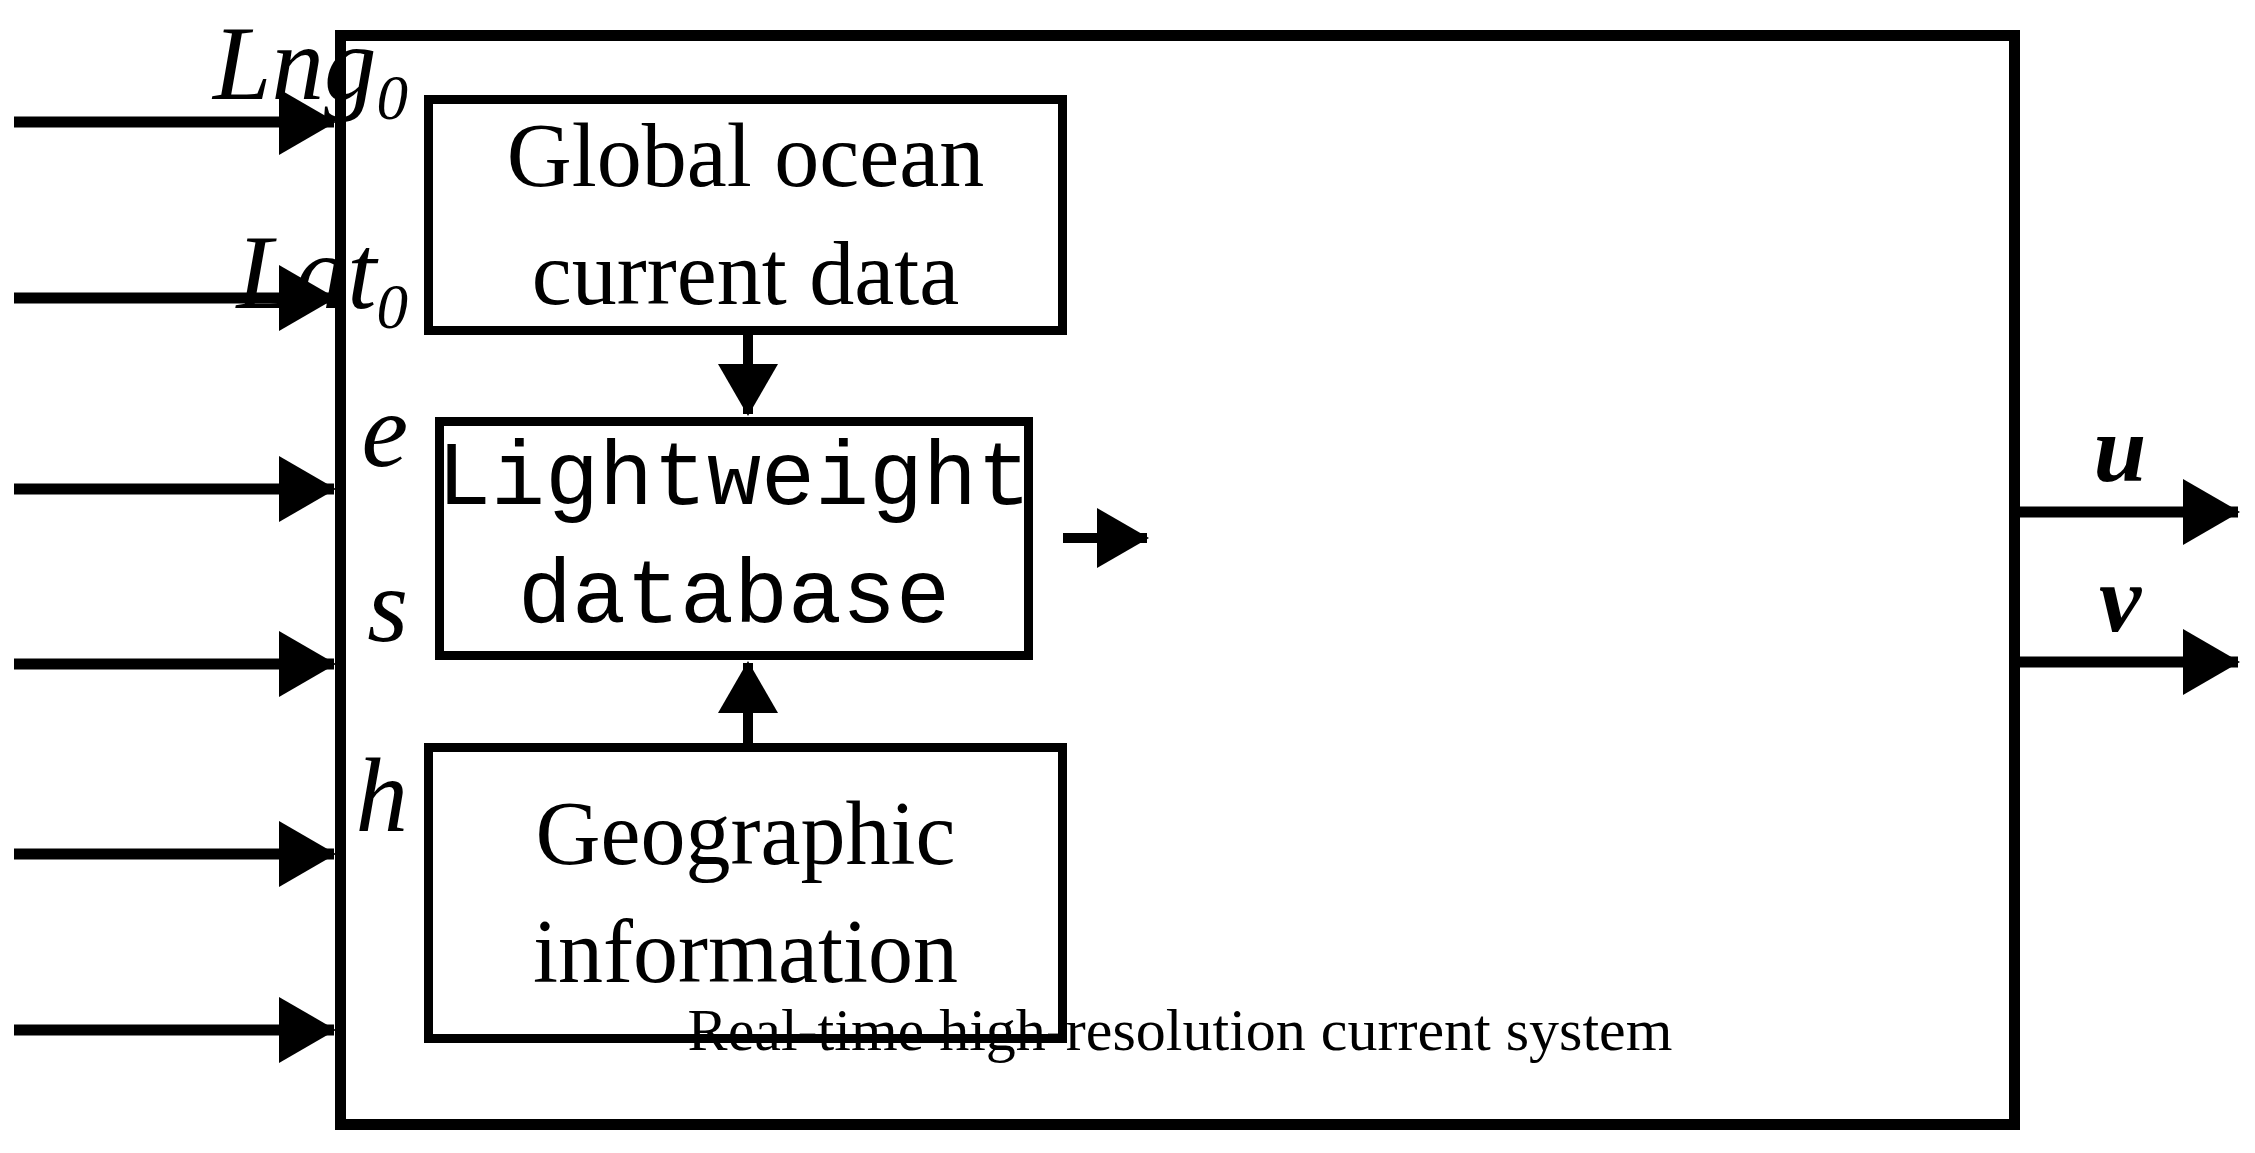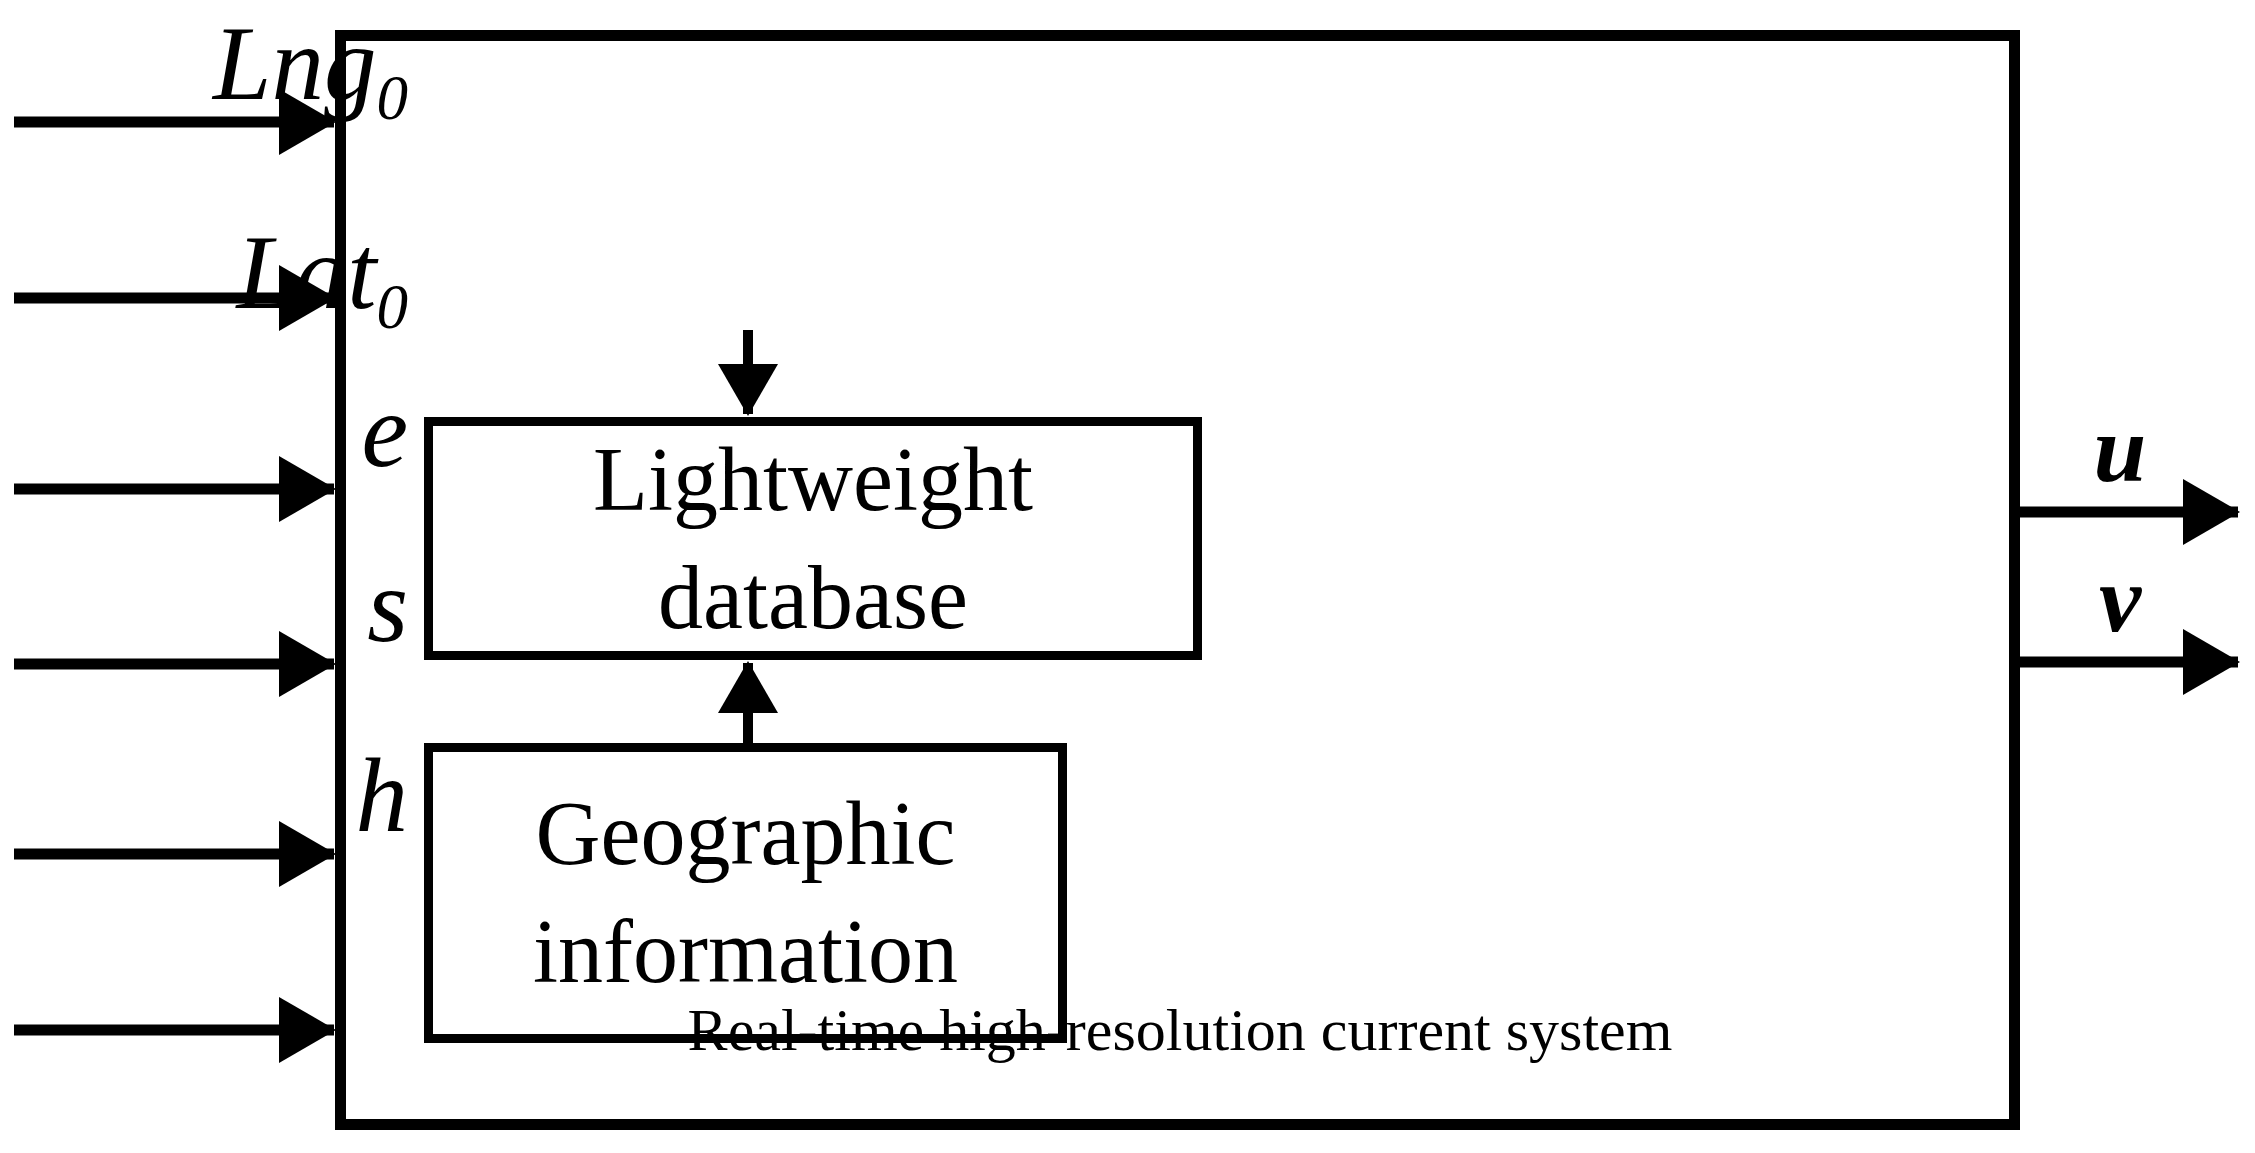--- a/index.html
+++ b/index.html
@@ -34,21 +34,21 @@
     align-items: center;
     justify-content: center;
     text-align: center;
   }
   .box .box-label {
     white-space: pre-line;
     font-size: 90px;
     line-height: 118px;
   }
   .box-global   { left: 424px;  top: 95px;  width: 643px; height: 240px; }
-  .box-database { left: 424px;  top: 417px; width: 778px; height: 243px; }
+  .box-database { left: 435px;  top: 417px; width: 598px; height: 243px; font-family: Liberation Mono, monospace; }
   .box-geo      { left: 424px;  top: 743px; width: 643px; height: 300px; }
   .box-model    { left: 1150px; top: 95px;  width: 789px; height: 889px; }
 
   .system-title {
     position: absolute;
     left: 340px; top: 1000px;
     width: 1680px;
     text-align: center;
     font-size: 60px;
     line-height: 1;
@@ -114,20 +114,24 @@
     <line class="shaft" x1="14" y1="1030" x2="334" y2="1030" marker-end="url(#head)"></line>
 
     <line class="shaft" x1="2014" y1="512" x2="2238" y2="512" marker-end="url(#head)"></line>
     <line class="shaft" x1="2014" y1="662" x2="2238" y2="662" marker-end="url(#head)"></line>
 
     <line class="shaft-inner" x1="748" y1="330" x2="748" y2="414" marker-end="url(#head)"></line>
     <line class="shaft-inner" x1="748" y1="747" x2="748" y2="663" marker-end="url(#head)"></line>
     <line class="shaft-inner" x1="1063" y1="538" x2="1147" y2="538" marker-end="url(#head)"></line>
   </svg>
 
+  <div class="box box-global">
+    <span class="box-label">Global ocean
+current data</span>
+  </div>
 
   <div class="box box-database">
     <span class="box-label">Lightweight
 database</span>
   </div>
 
   <div class="box box-geo">
     <span class="box-label">Geographic
 information</span>
   </div>

